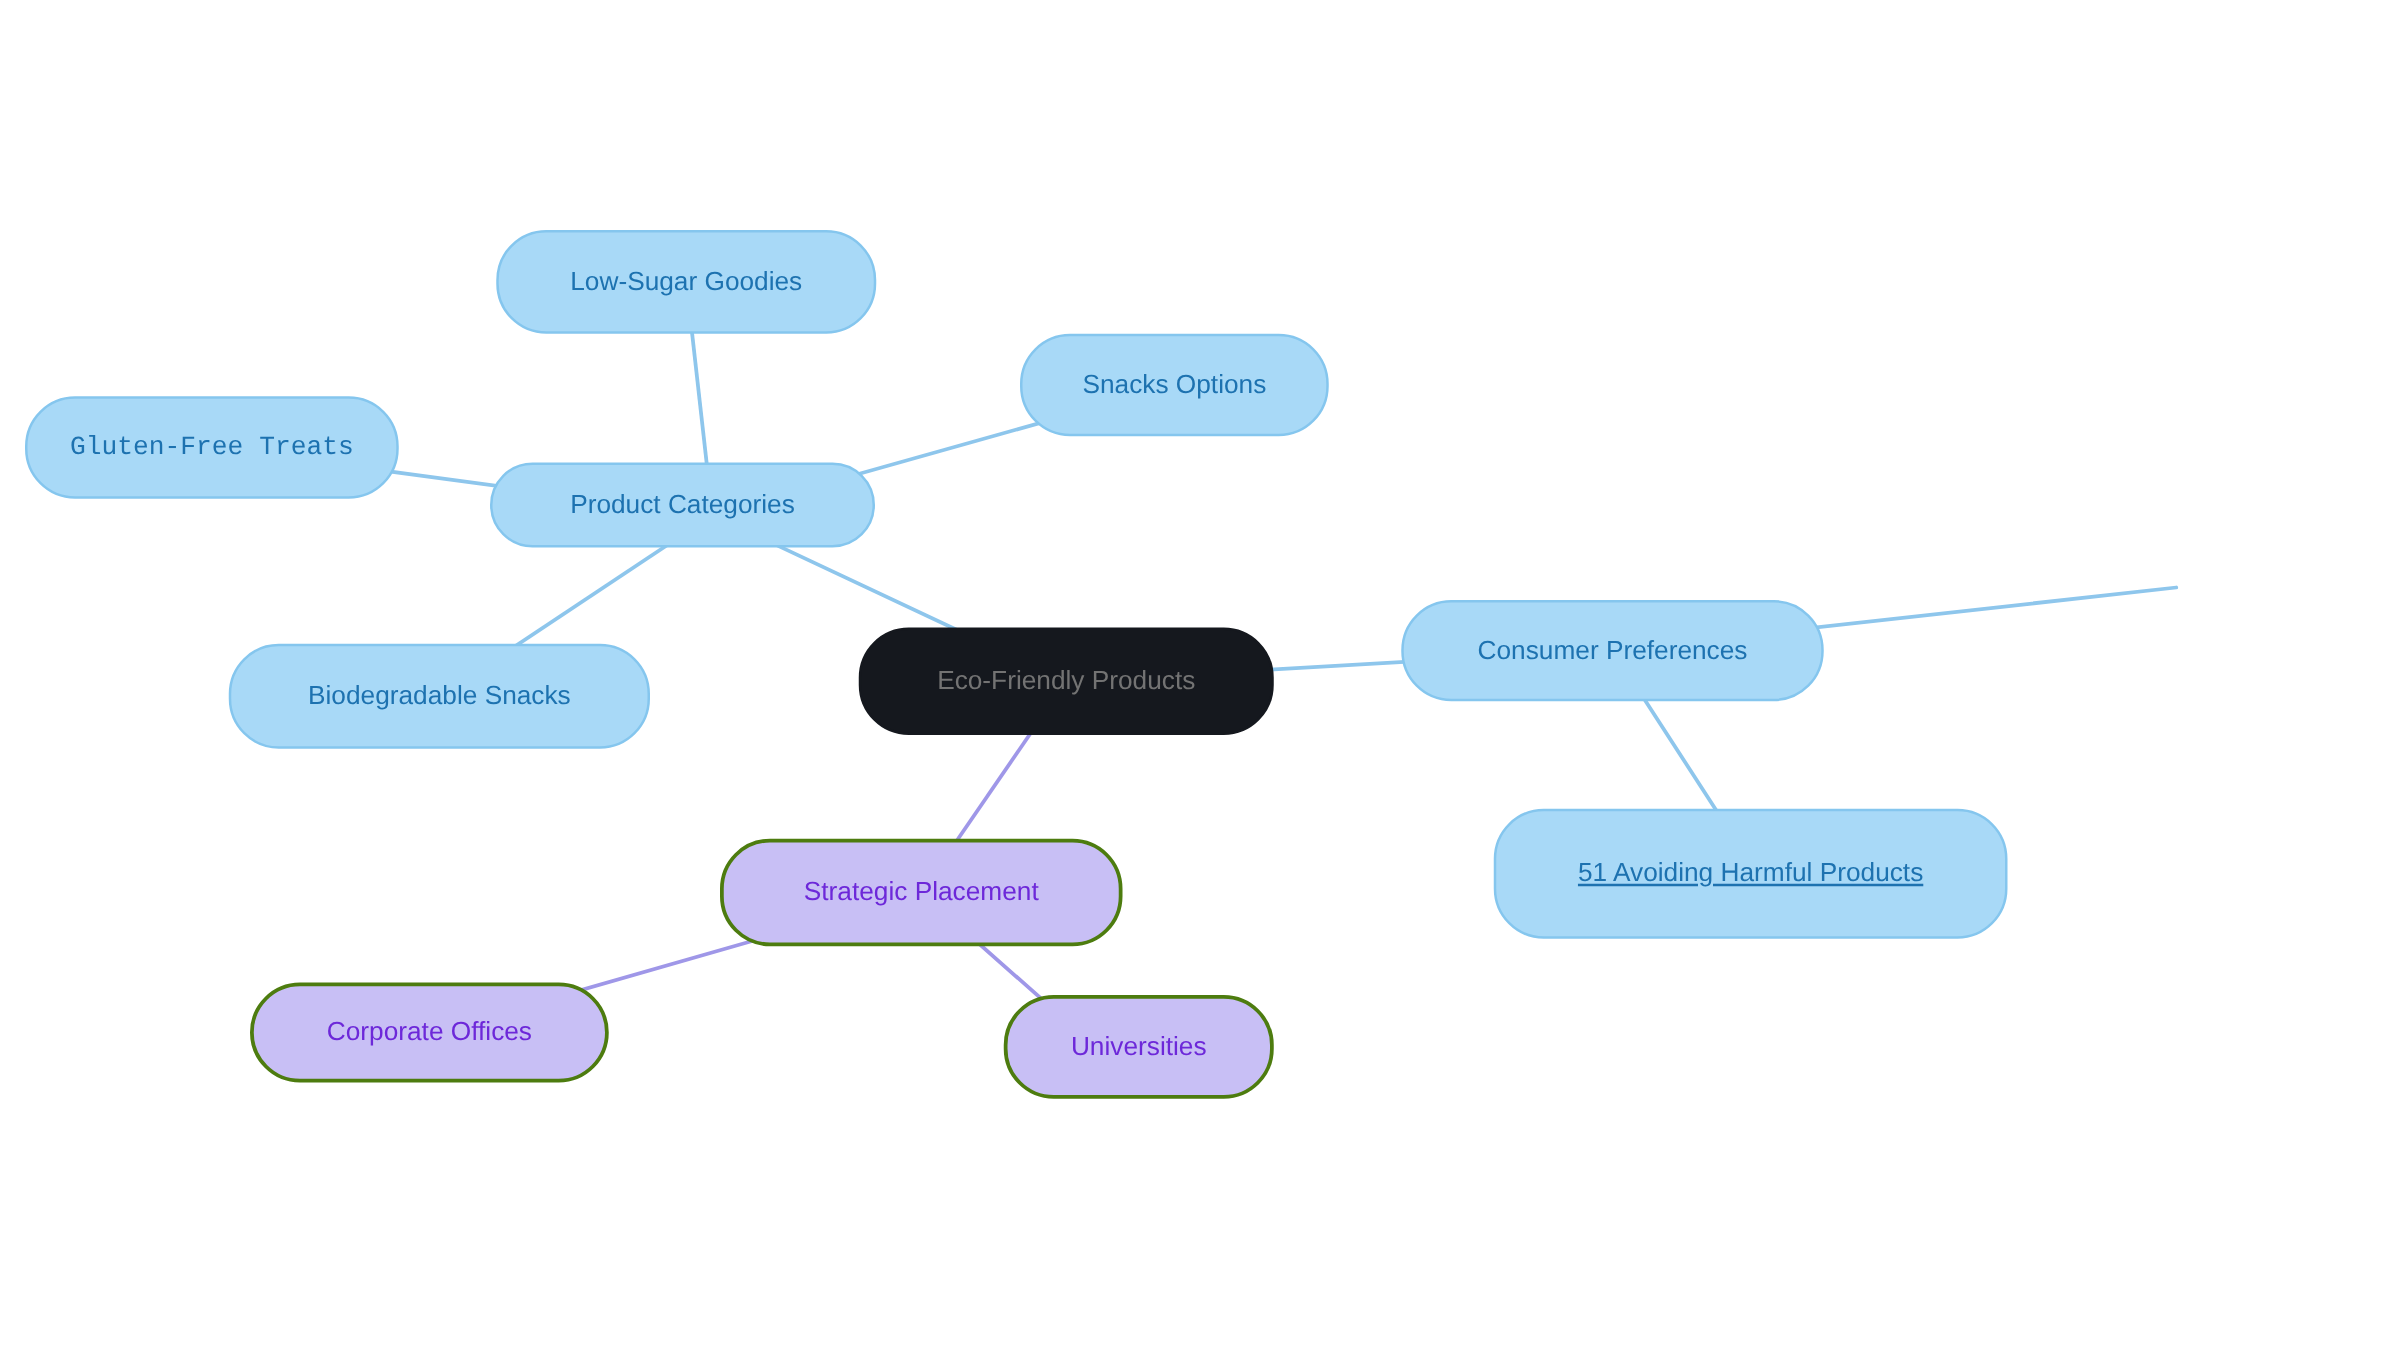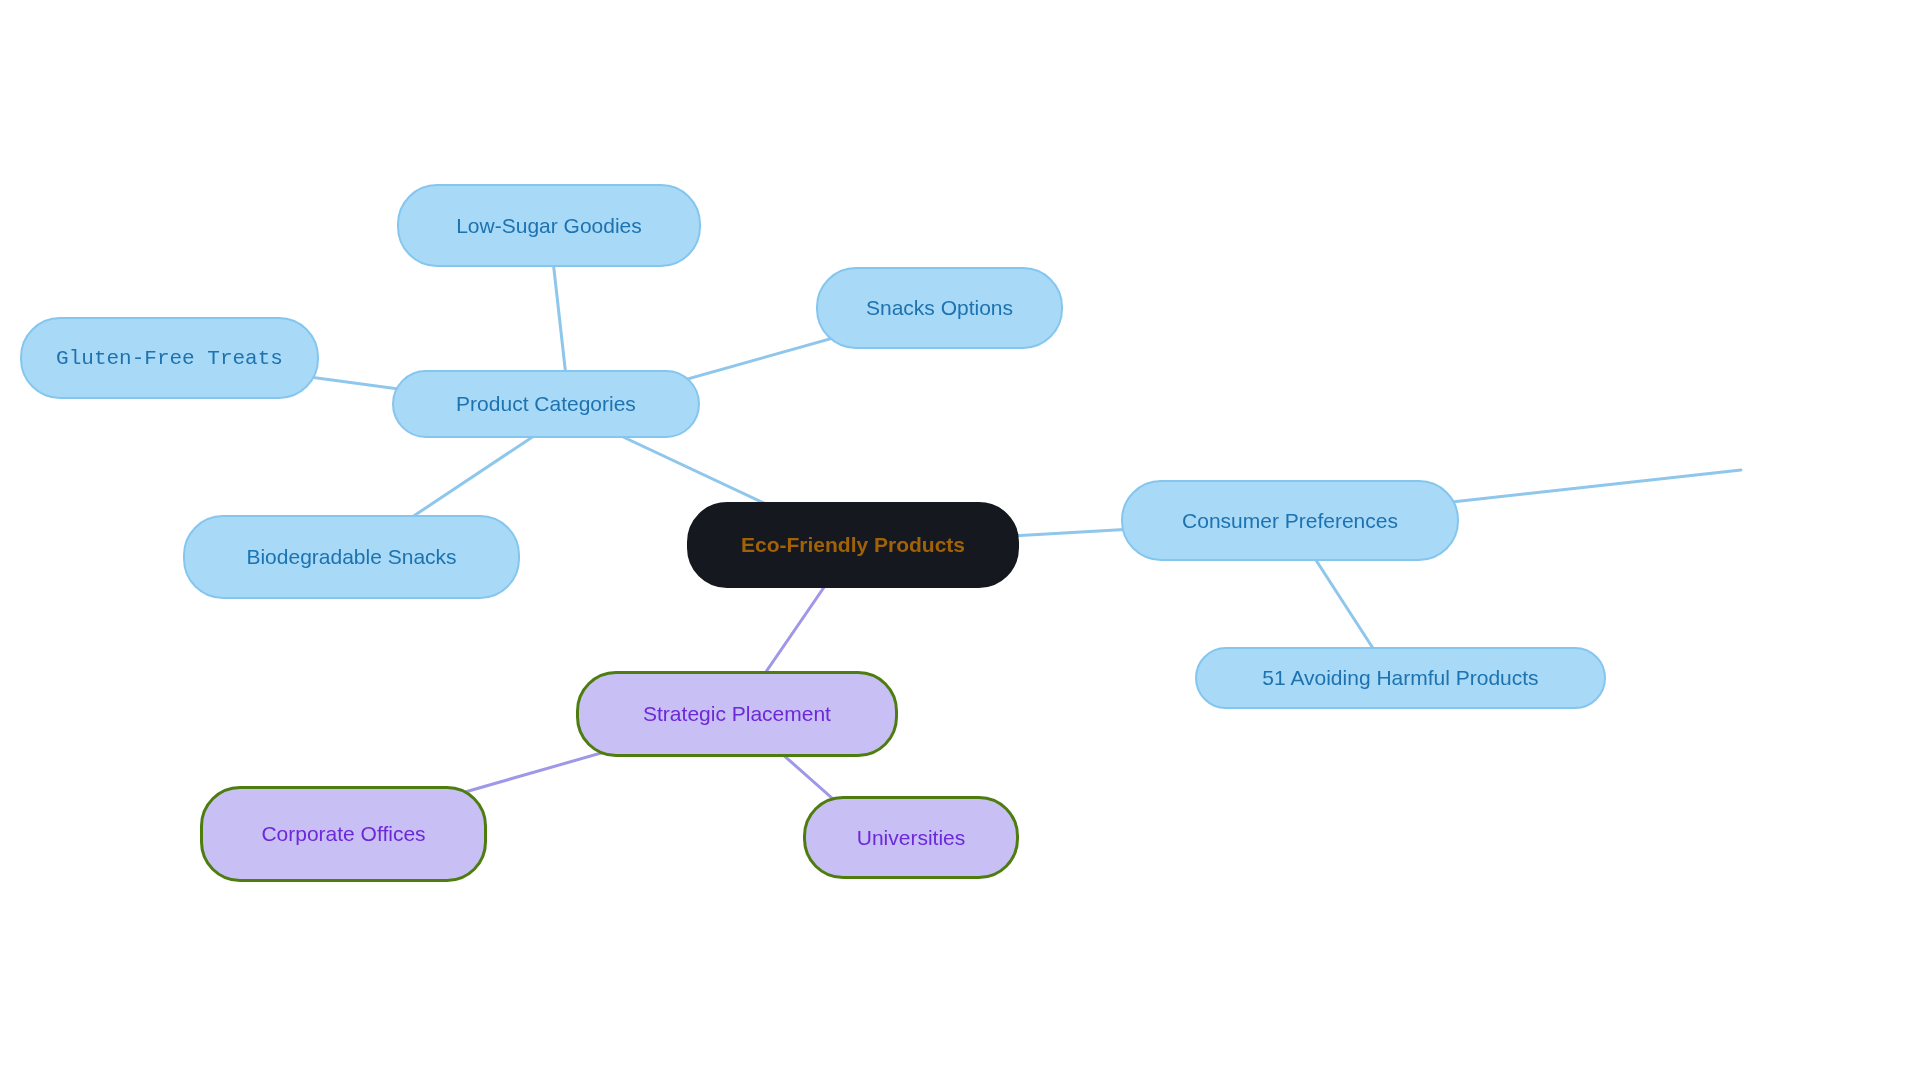--- a/index.html
+++ b/index.html
@@ -48,37 +48,36 @@
     color: #1d72b0;
   }
   .node-purple {
     background: #c8bff5;
     border: 3px solid #4d7c0f;
     color: #6d28d9;
   }
   .node-root {
     background: #15181e;
     border: 2px solid #15181e;
-    color: #a16207;
+    color: #737373;
     z-index: 3;
-    font-weight: bold;
   }
 
   
   #n-root            { left: 687px;  top: 502px; width: 332px; height: 86px; }
   #n-product         { left: 392px;  top: 370px; width: 308px; height: 68px; }
   #n-lowsugar        { left: 397px;  top: 184px; width: 304px; height: 83px; }
   #n-vegan           { left: 816px;  top: 267px; width: 247px; height: 82px; }
   #n-glutenfree      { left: 20px;   top: 317px; width: 299px; height: 82px; font-family: Liberation Mono, monospace; }
   #n-biodegradable   { left: 183px;  top: 515px; width: 337px; height: 84px; }
   #n-consumer        { left: 1121px; top: 480px; width: 338px; height: 81px; }
   #n-seeking         { left: 1556px; top: 429px; width: 364px; height: 82px; }
-  #n-avoiding        { left: 1195px; top: 647px; width: 411px; height: 62px; }
+  #n-avoiding        { left: 1195px; top: 647px; width: 411px; height: 104px; text-decoration: underline; }
   #n-strategic       { left: 576px;  top: 671px; width: 322px; height: 86px; }
-  #n-corporate       { left: 200px;  top: 786px; width: 287px; height: 96px; align-items: center; }
+  #n-corporate       { left: 200px;  top: 786px; width: 287px; height: 80px; align-items: center; }
   #n-universities    { left: 803px;  top: 796px; width: 216px; height: 83px; }
 </style>
 </head>
 <body>
 
 <div class="canvas">
 
   <svg class="edges" viewBox="0 0 1920 1083" xmlns="http://www.w3.org/2000/svg">
     <line class="edge-blue" x1="853" y1="545" x2="570" y2="412"></line>
     <line class="edge-blue" x1="853" y1="545" x2="1290" y2="520"></line>

